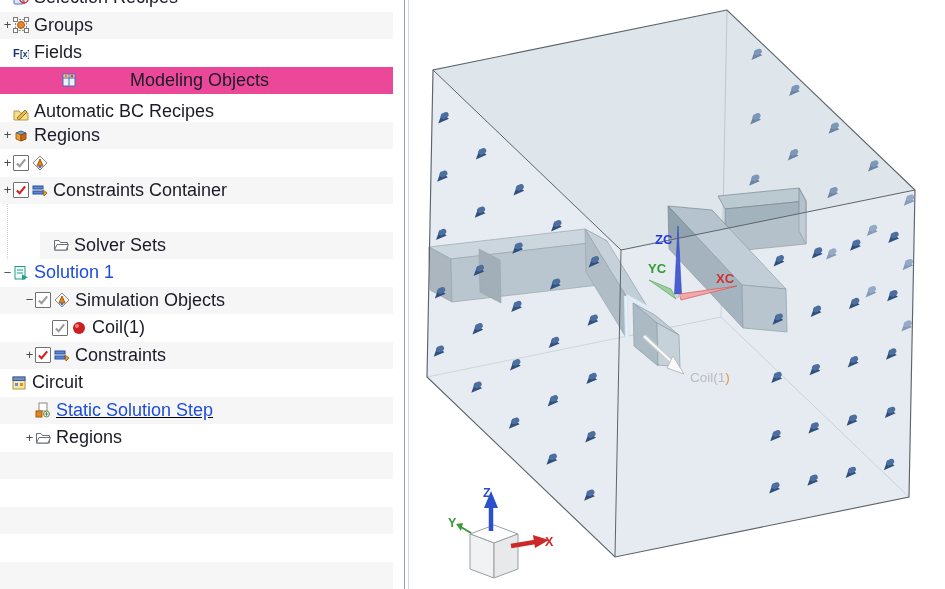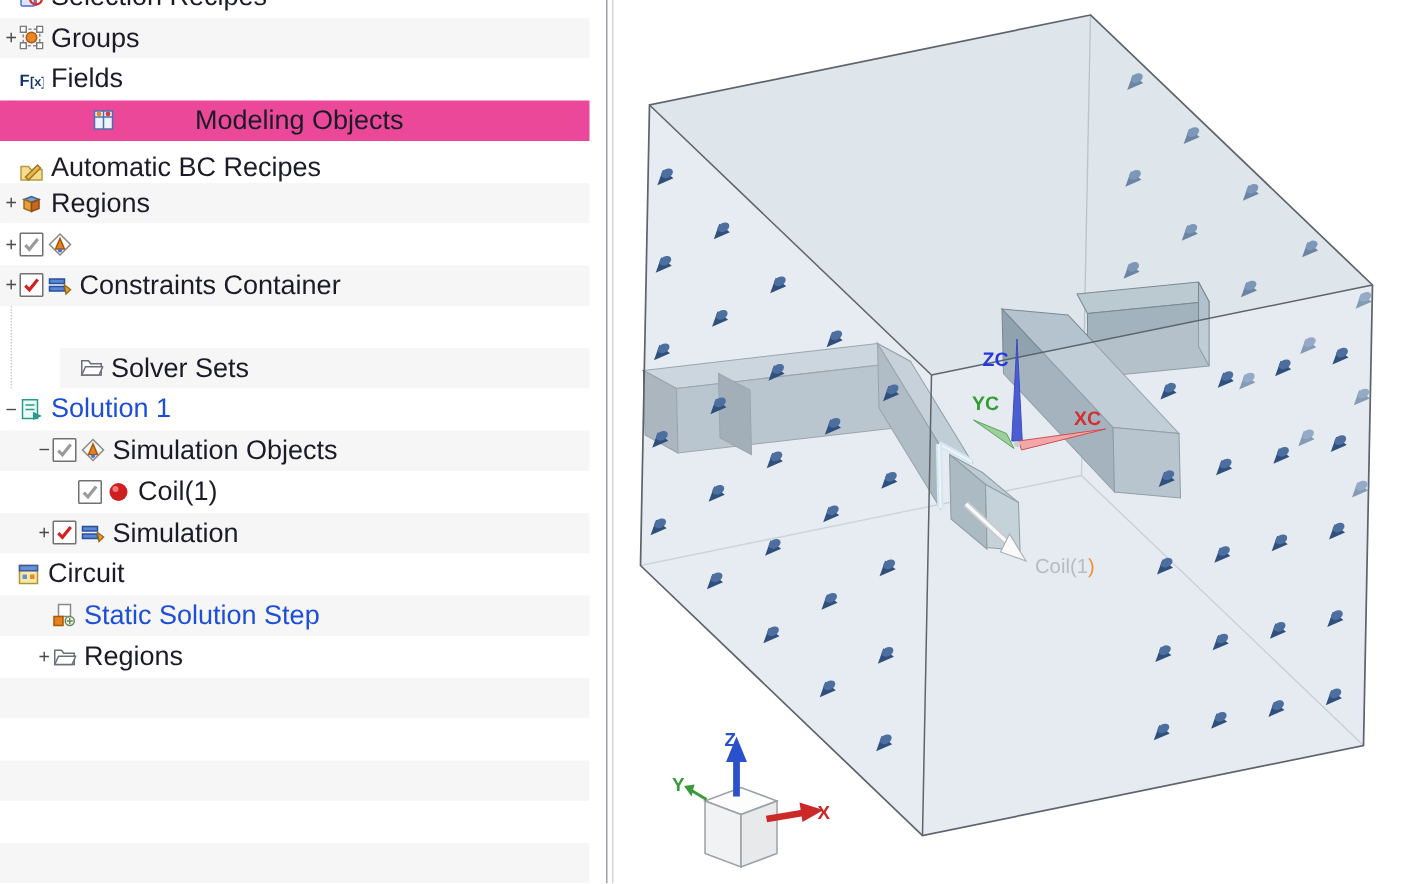--- a/index.html
+++ b/index.html
@@ -186,35 +186,35 @@
             <polyline points="2,7 5,10 11,2.5" fill="none" stroke="#d42020" stroke-width="2.3"></polyline>
           </svg>
         </span>
         <span class="ticon">
           <svg width="16" height="16" viewBox="0 0 16 16">
             <rect x="1" y="4" width="10" height="3" fill="#5a87d8" stroke="#2a4f9a"></rect>
             <rect x="1" y="9" width="10" height="3" fill="#5a87d8" stroke="#2a4f9a"></rect>
             <path d="M11,8 L15,11 L12,14 Z" fill="#e8a03a" stroke="#a06a10"></path>
           </svg>
         </span>
-        <span class="tlabel">Simulation</span>
+        <span class="tlabel">Constraints</span>
       </div>
       <div class="trow" style="top: 369px; height: 27.5px; background: rgb(255, 255, 255); ">
         <span class="texp"></span>
         <span class="ticon">
           <svg width="16" height="16" viewBox="0 0 16 16">
             <rect x="2" y="2" width="12" height="12" fill="#f5e9a8" stroke="#b0953a"></rect>
             <rect x="2" y="2" width="12" height="3.5" fill="#6a8fd8" stroke="#3a5a9a"></rect>
             <rect x="4" y="8" width="3" height="3" fill="#6a8fd8"></rect>
             <rect x="9" y="8" width="3" height="3" fill="#e8872a"></rect>
           </svg>
         </span>
         <span class="tlabel">Circuit</span>
       </div>
-      <div class="trow" style="top: 396.5px; height: 27.5px; background: rgb(246, 246, 247); padding-left: 24px;">
+      <div class="trow" style="top: 396.5px; height: 27.5px; background: rgb(246, 246, 247); padding-left: 24px; text-decoration: underline;">
         <span class="texp"></span>
         <span class="ticon">
           <svg width="16" height="16" viewBox="0 0 16 16">
             <rect x="4" y="1" width="8" height="8" fill="#fff" stroke="#8a8a8a"></rect>
             <rect x="1" y="9" width="6" height="6" fill="#e8821e" stroke="#a55a08"></rect>
             <circle cx="11.5" cy="12" r="3" fill="#eef3ee" stroke="#6a8a5a"></circle>
             <path d="M11.5,10 L11.5,14 M9.5,12 L13.5,12" stroke="#6a8a5a"></path>
           </svg>
         </span>
         <span class="tlabel blue">Static Solution Step</span>

